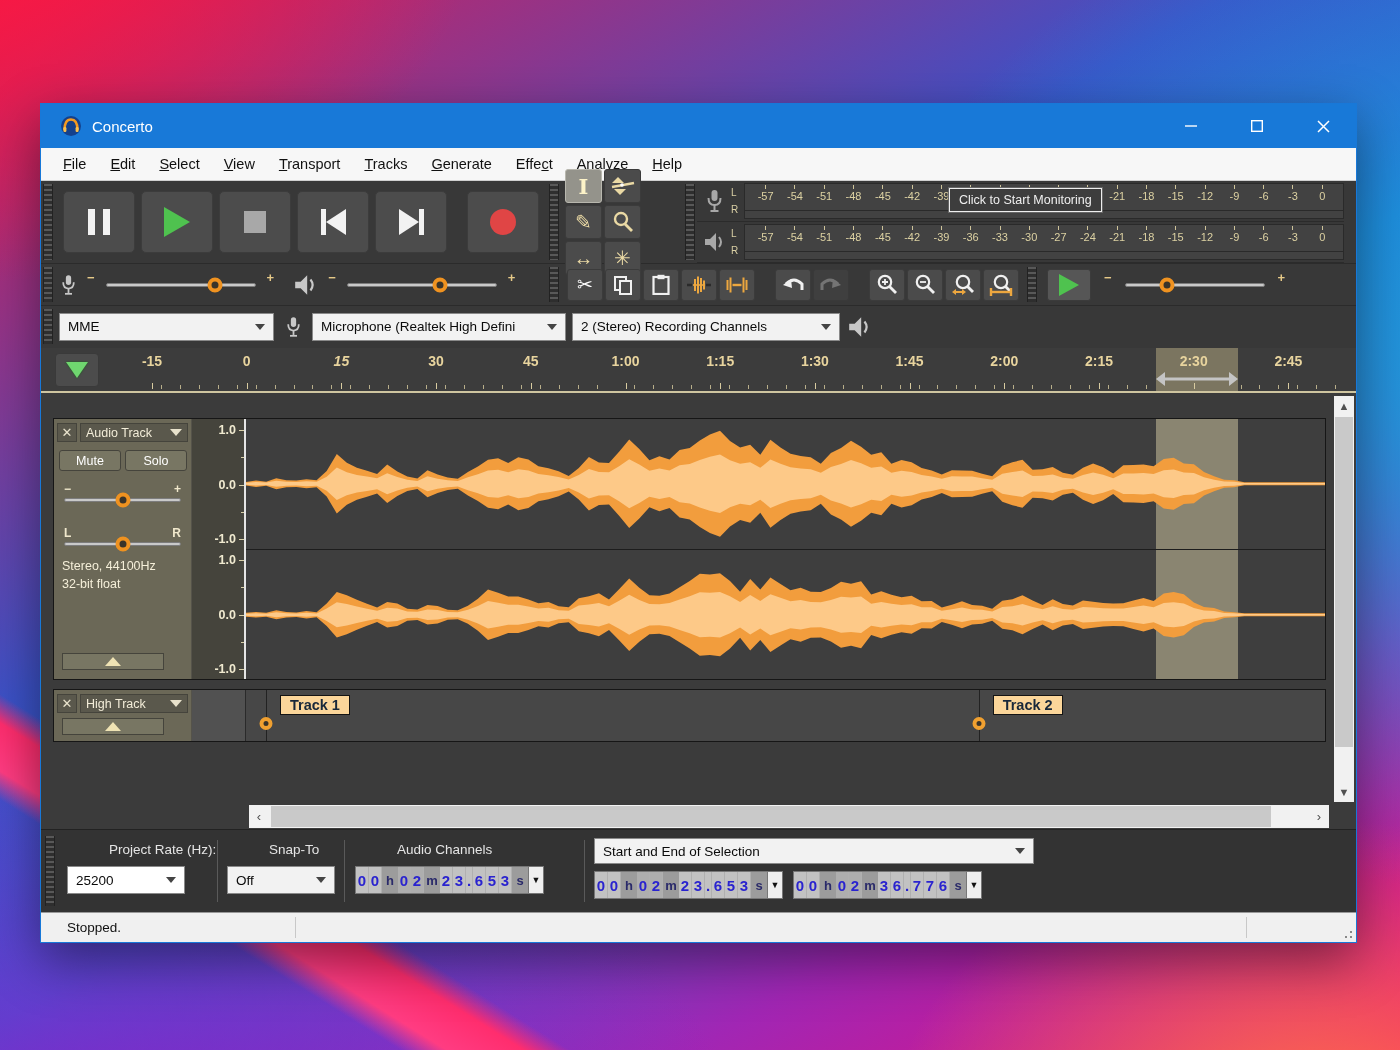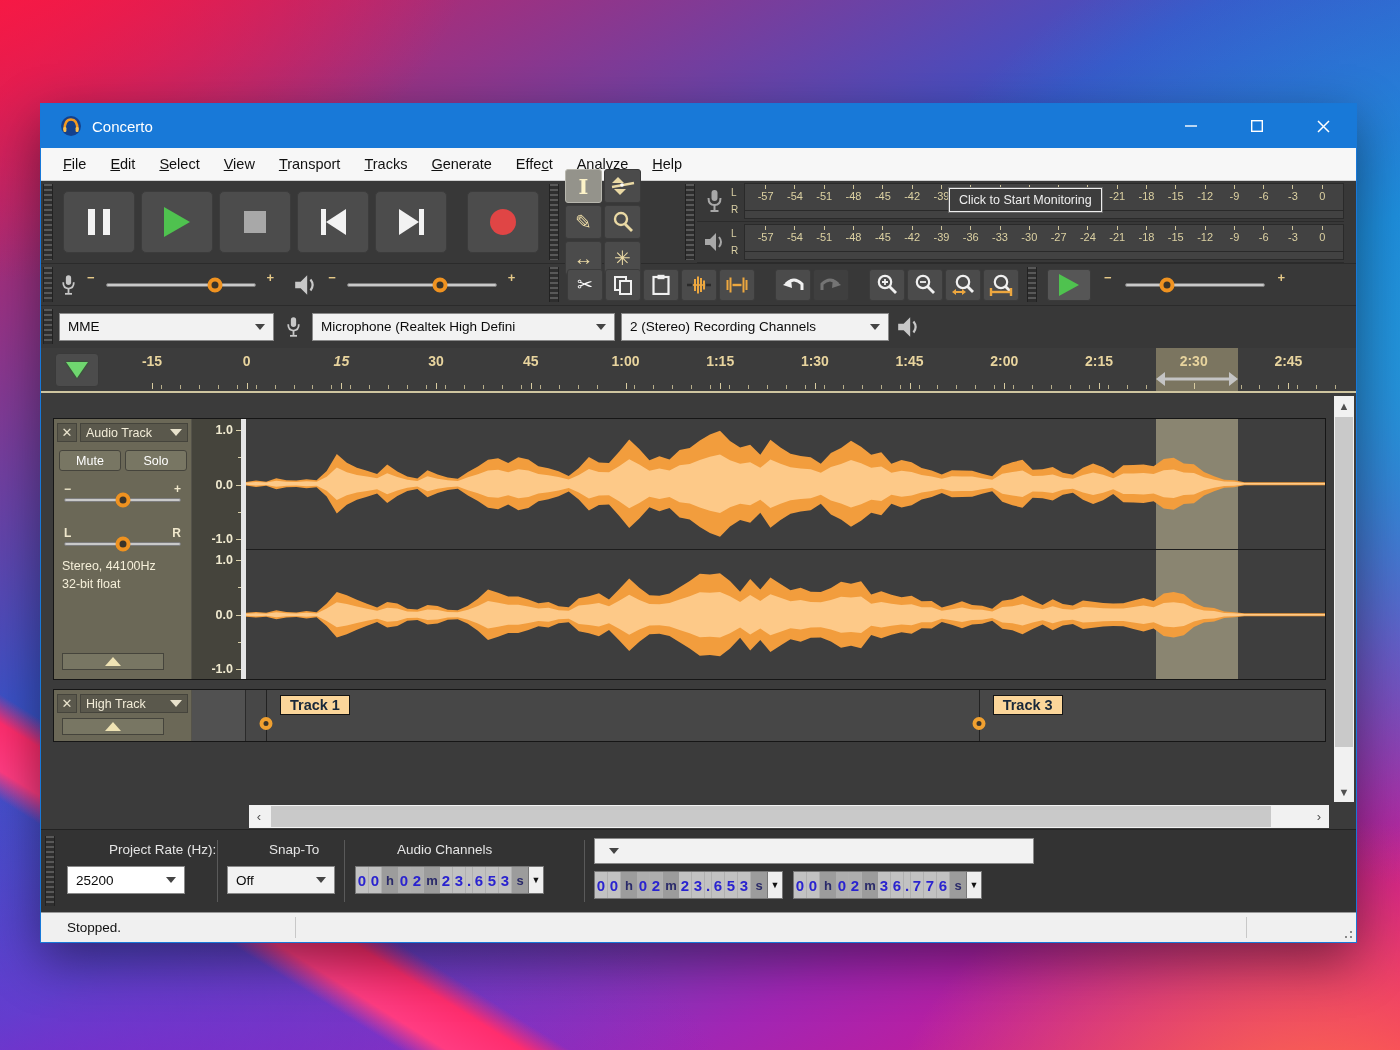--- a/index.html
+++ b/index.html
@@ -138,21 +138,21 @@
   .ms-btn { position:absolute; height:21px; width:62px; background:#787663; border:1px solid #45443c;
             border-radius:3px; color:#fff; font-size:12.5px; display:flex; align-items:center; justify-content:center; }
   .p-slider { position:absolute; left:10px; right:10px; }
   .p-slider .lab { position:absolute; top:-16px; font-size:12px; font-weight:bold; color:#f0e8cc; }
   .collapse-bar { position:absolute; left:8px; bottom:9px; width:102px; height:17px; background:#787663;
                   border:1px solid #45443c; display:flex; align-items:center; justify-content:center; }
   .col-tri { width:0;height:0;border-left:8px solid transparent;border-right:8px solid transparent;
              border-bottom:9px solid #efe3b4; }
   .p-info { position:absolute; left:8px; font-size:12.5px; color:#f5efd9; white-space:nowrap; }
 
-  .v-ruler { width:54px; flex:0 0 54px; background:#45443c; position:relative; border-right:5px solid #e5e5e5; }
+  .v-ruler { width:54px; flex:0 0 54px; background:#45443c; position:relative; border-right:2px solid #e5e5e5; }
   .vr-num { position:absolute; right:8px; transform:translateY(-50%); font-size:12.5px; font-weight:bold; color:#f0ead0; }
   .vr-tick { position:absolute; right:0; height:1px; background:#d8cfa8; }
 
   .wave-col { flex:1; position:relative; display:flex; flex-direction:column; }
   .channel { flex:1; position:relative; overflow:hidden; border-bottom:1px solid #1d1d1d; }
   .channel:last-child { border-bottom:none; }
   .wave-svg { position:absolute; inset:0; width:100%; height:100%; }
   .wave-sel { position:absolute; top:0; bottom:0; background:#8a8571; }
 
   .lt-gap { width:54px; flex:0 0 54px; background:#515151; border-right:1px solid #2a2a2a; }
@@ -630,21 +630,21 @@
             <span class="chev"></span>
         </div>
         <div class="dev-icon">
           <svg width="15" height="24" viewBox="0 0 17 24">
               <rect x="5.5" y="1" width="6" height="11" rx="3" fill="#c8c8c8"></rect>
               <path d="M2.5 9 q0 7 6 7 q6 0 6 -7" stroke="#c8c8c8" stroke-width="2" fill="none"></path>
               <line x1="8.5" y1="16" x2="8.5" y2="21" stroke="#c8c8c8" stroke-width="2"></line>
               <line x1="4.5" y1="22" x2="12.5" y2="22" stroke="#c8c8c8" stroke-width="2"></line>
             </svg>
         </div>
-        <div class="select" style="width:303px">
+        <div class="select" style="width:254px">
           <span class="sel-text">Microphone (Realtek High Defini</span>
             <span class="chev"></span>
         </div>
         <div class="select" style="width:268px">
           <span class="sel-text">2 (Stereo) Recording Channels</span>
             <span class="chev"></span>
         </div>
         <div class="dev-icon">
           <svg width="24" height="24" viewBox="0 0 22 22">
               <path d="M2 8 h5 l6 -6 v18 l-6 -6 h-5 Z" fill="#c8c8c8"></path>
@@ -779,21 +779,21 @@
             <div class="col-tri"></div>
           </div>
       </div>
       <div class="lt-gap"></div>
       <div class="labels-strip">
           <div class="lab-stem" style="left: 19.9615px;"></div>
           <div class="lab-marker" style="left: 19.9615px; top: 27px;"></div>
           <div class="lab-box" style="left: 33.9615px; top: 5px;">Track 1</div>
           <div class="lab-stem" style="left: 732.641px;"></div>
           <div class="lab-marker" style="left: 732.641px; top: 27px;"></div>
-          <div class="lab-box" style="left: 746.641px; top: 5px;">Track 3</div>
+          <div class="lab-box" style="left: 746.641px; top: 5px;">Track 2</div>
         </div>
     </div>
 
     <div class="v-scroll">
       <div class="s-arrow" style="top:0">▲</div>
       <div class="v-thumb"></div>
       <div class="s-arrow" style="bottom:0">▼</div>
     </div>
     <div class="h-scroll">
       <div class="h-arrow">‹</div>
@@ -837,20 +837,21 @@
           <span class="tf-d ">6</span>
           <span class="tf-d ">5</span>
           <span class="tf-d ">3</span>
           <span class="tf-u">s</span>
           <span class="tf-arrow">▼</span>
         </div>
     </div>
     <div class="sb-div" style="left:543px"></div>
     <div style="position:absolute; left:553px; top:8px">
       <div class="select" style="width:440px; height:26px">
+        <span class="sel-text">Start and End of Selection</span>
           <span class="chev"></span>
       </div>
       <div style="display:flex; gap:10px; margin-top:7px">
         <div class="timefield">
             <span class="tf-d ">0</span>
             <span class="tf-d ">0</span>
             <span class="tf-u">h</span>
             <span class="tf-d g1">0</span>
             <span class="tf-d g1">2</span>
             <span class="tf-u">m</span>

